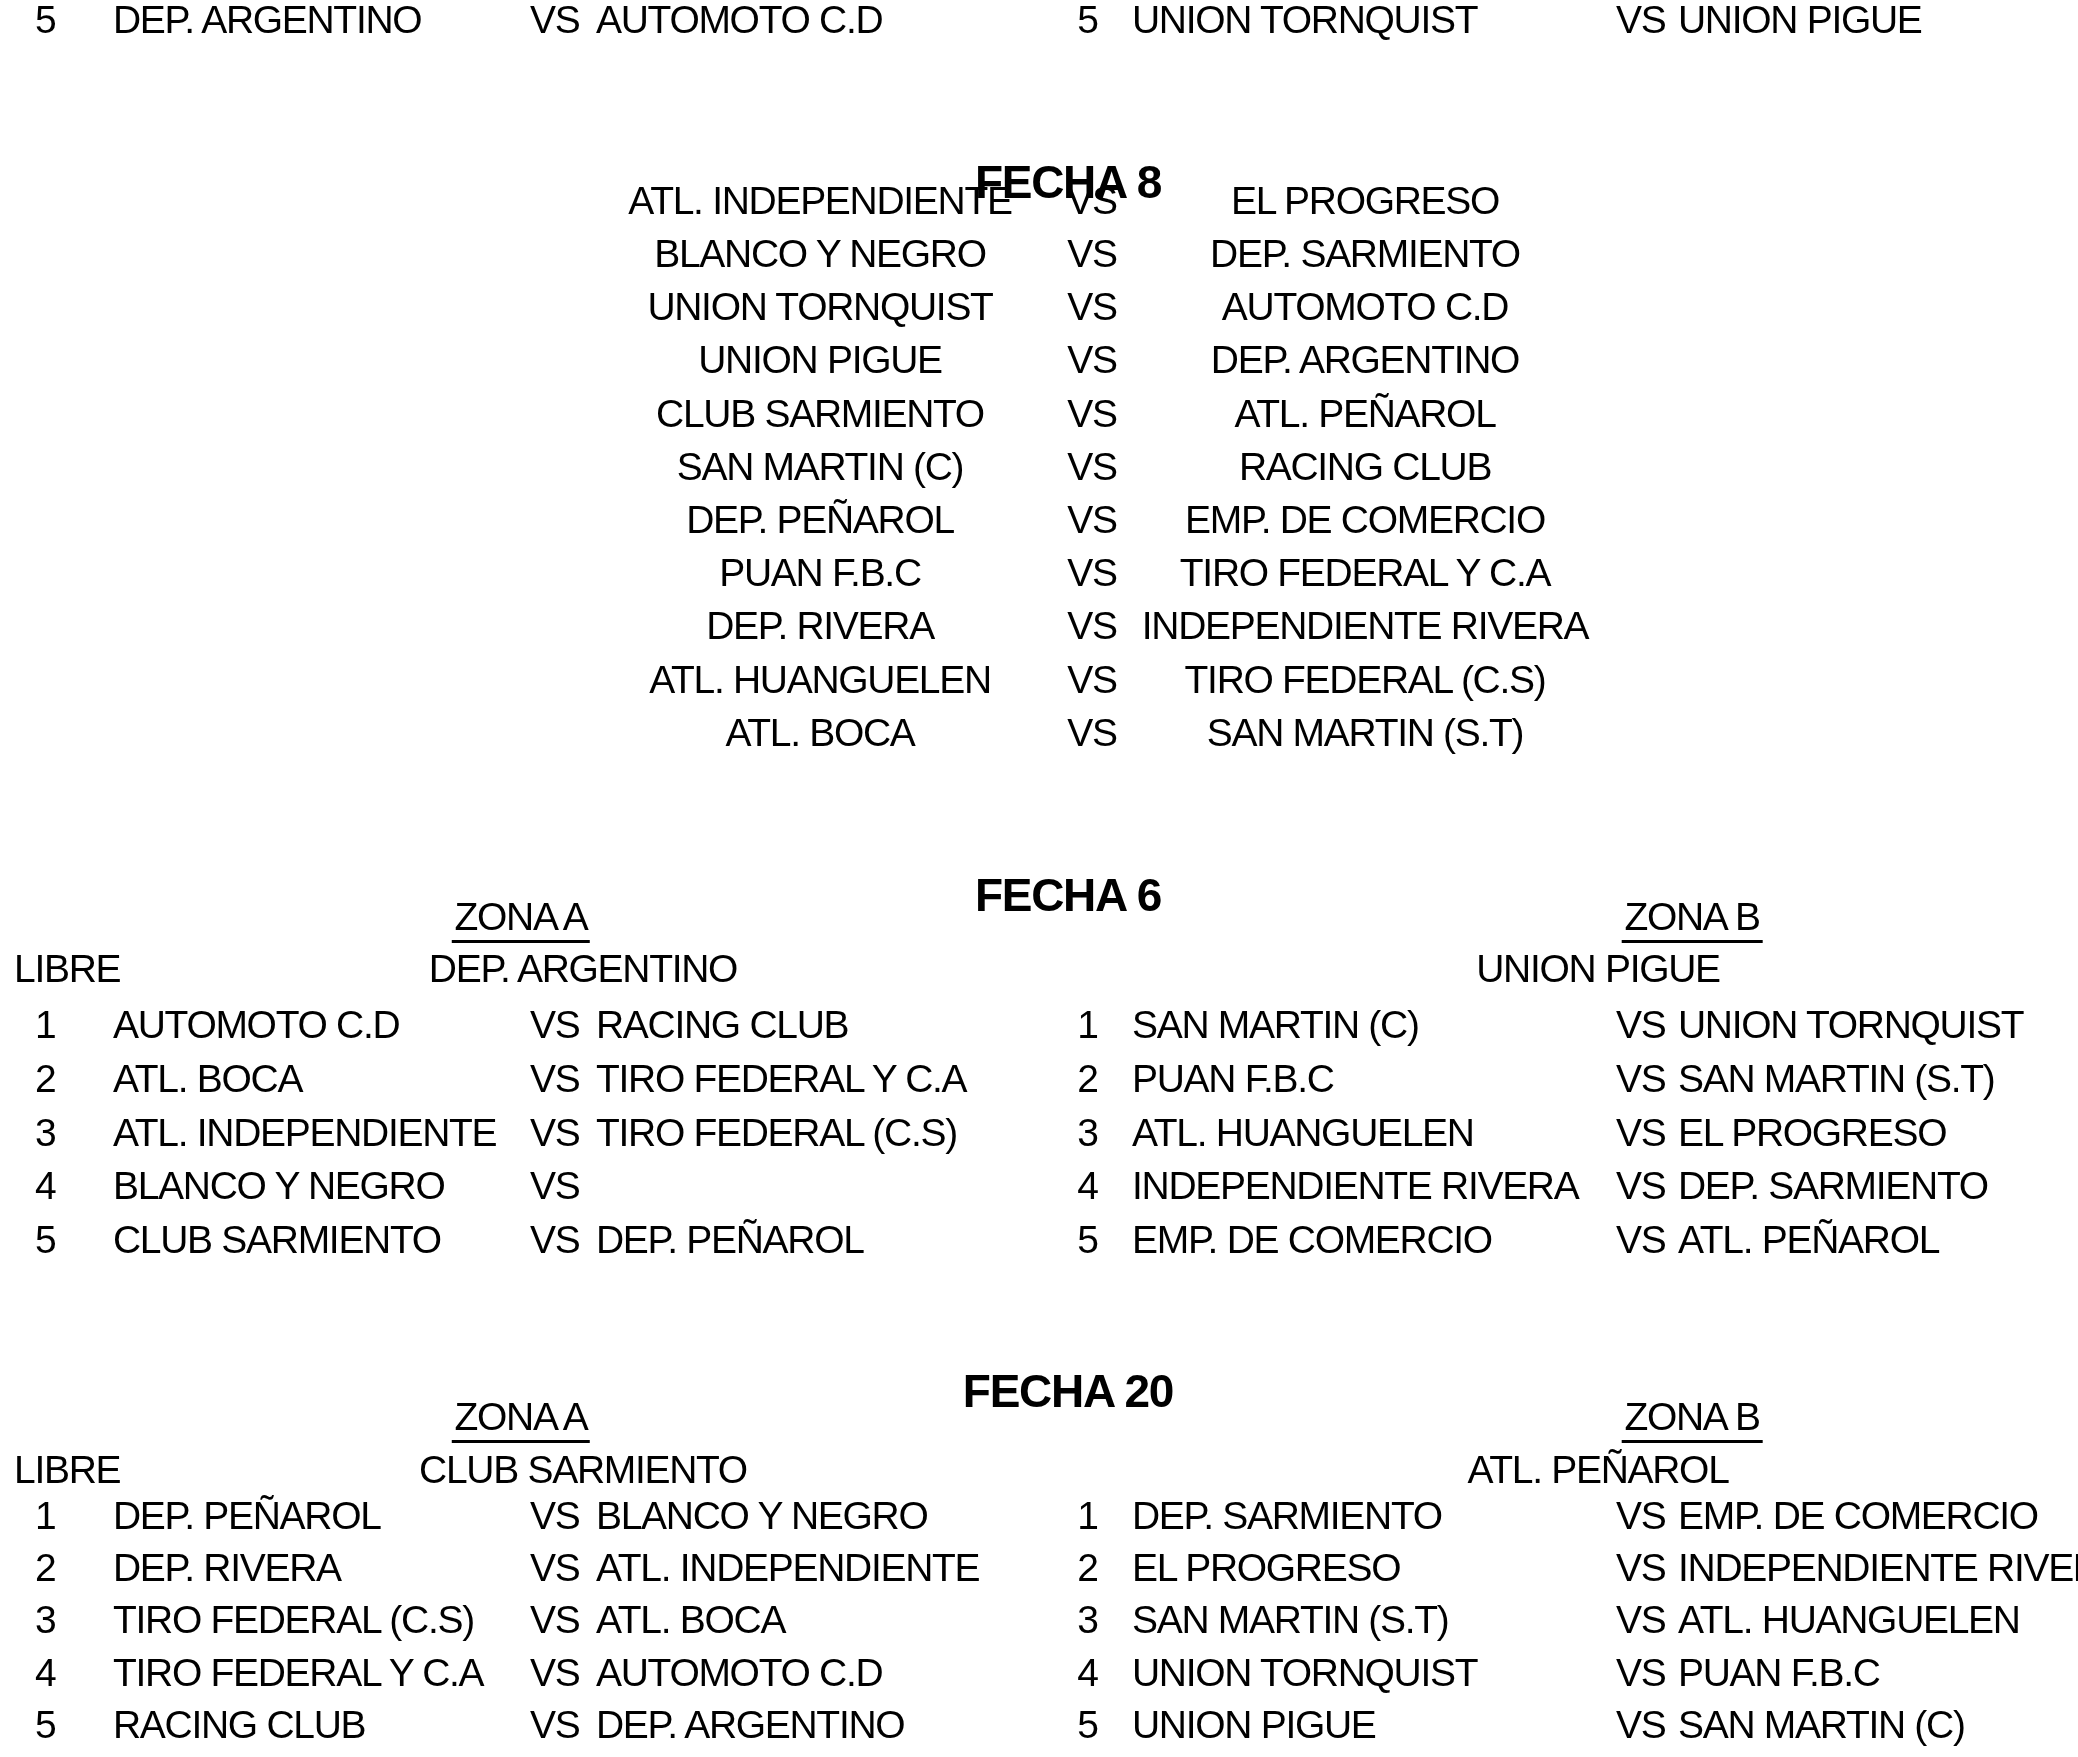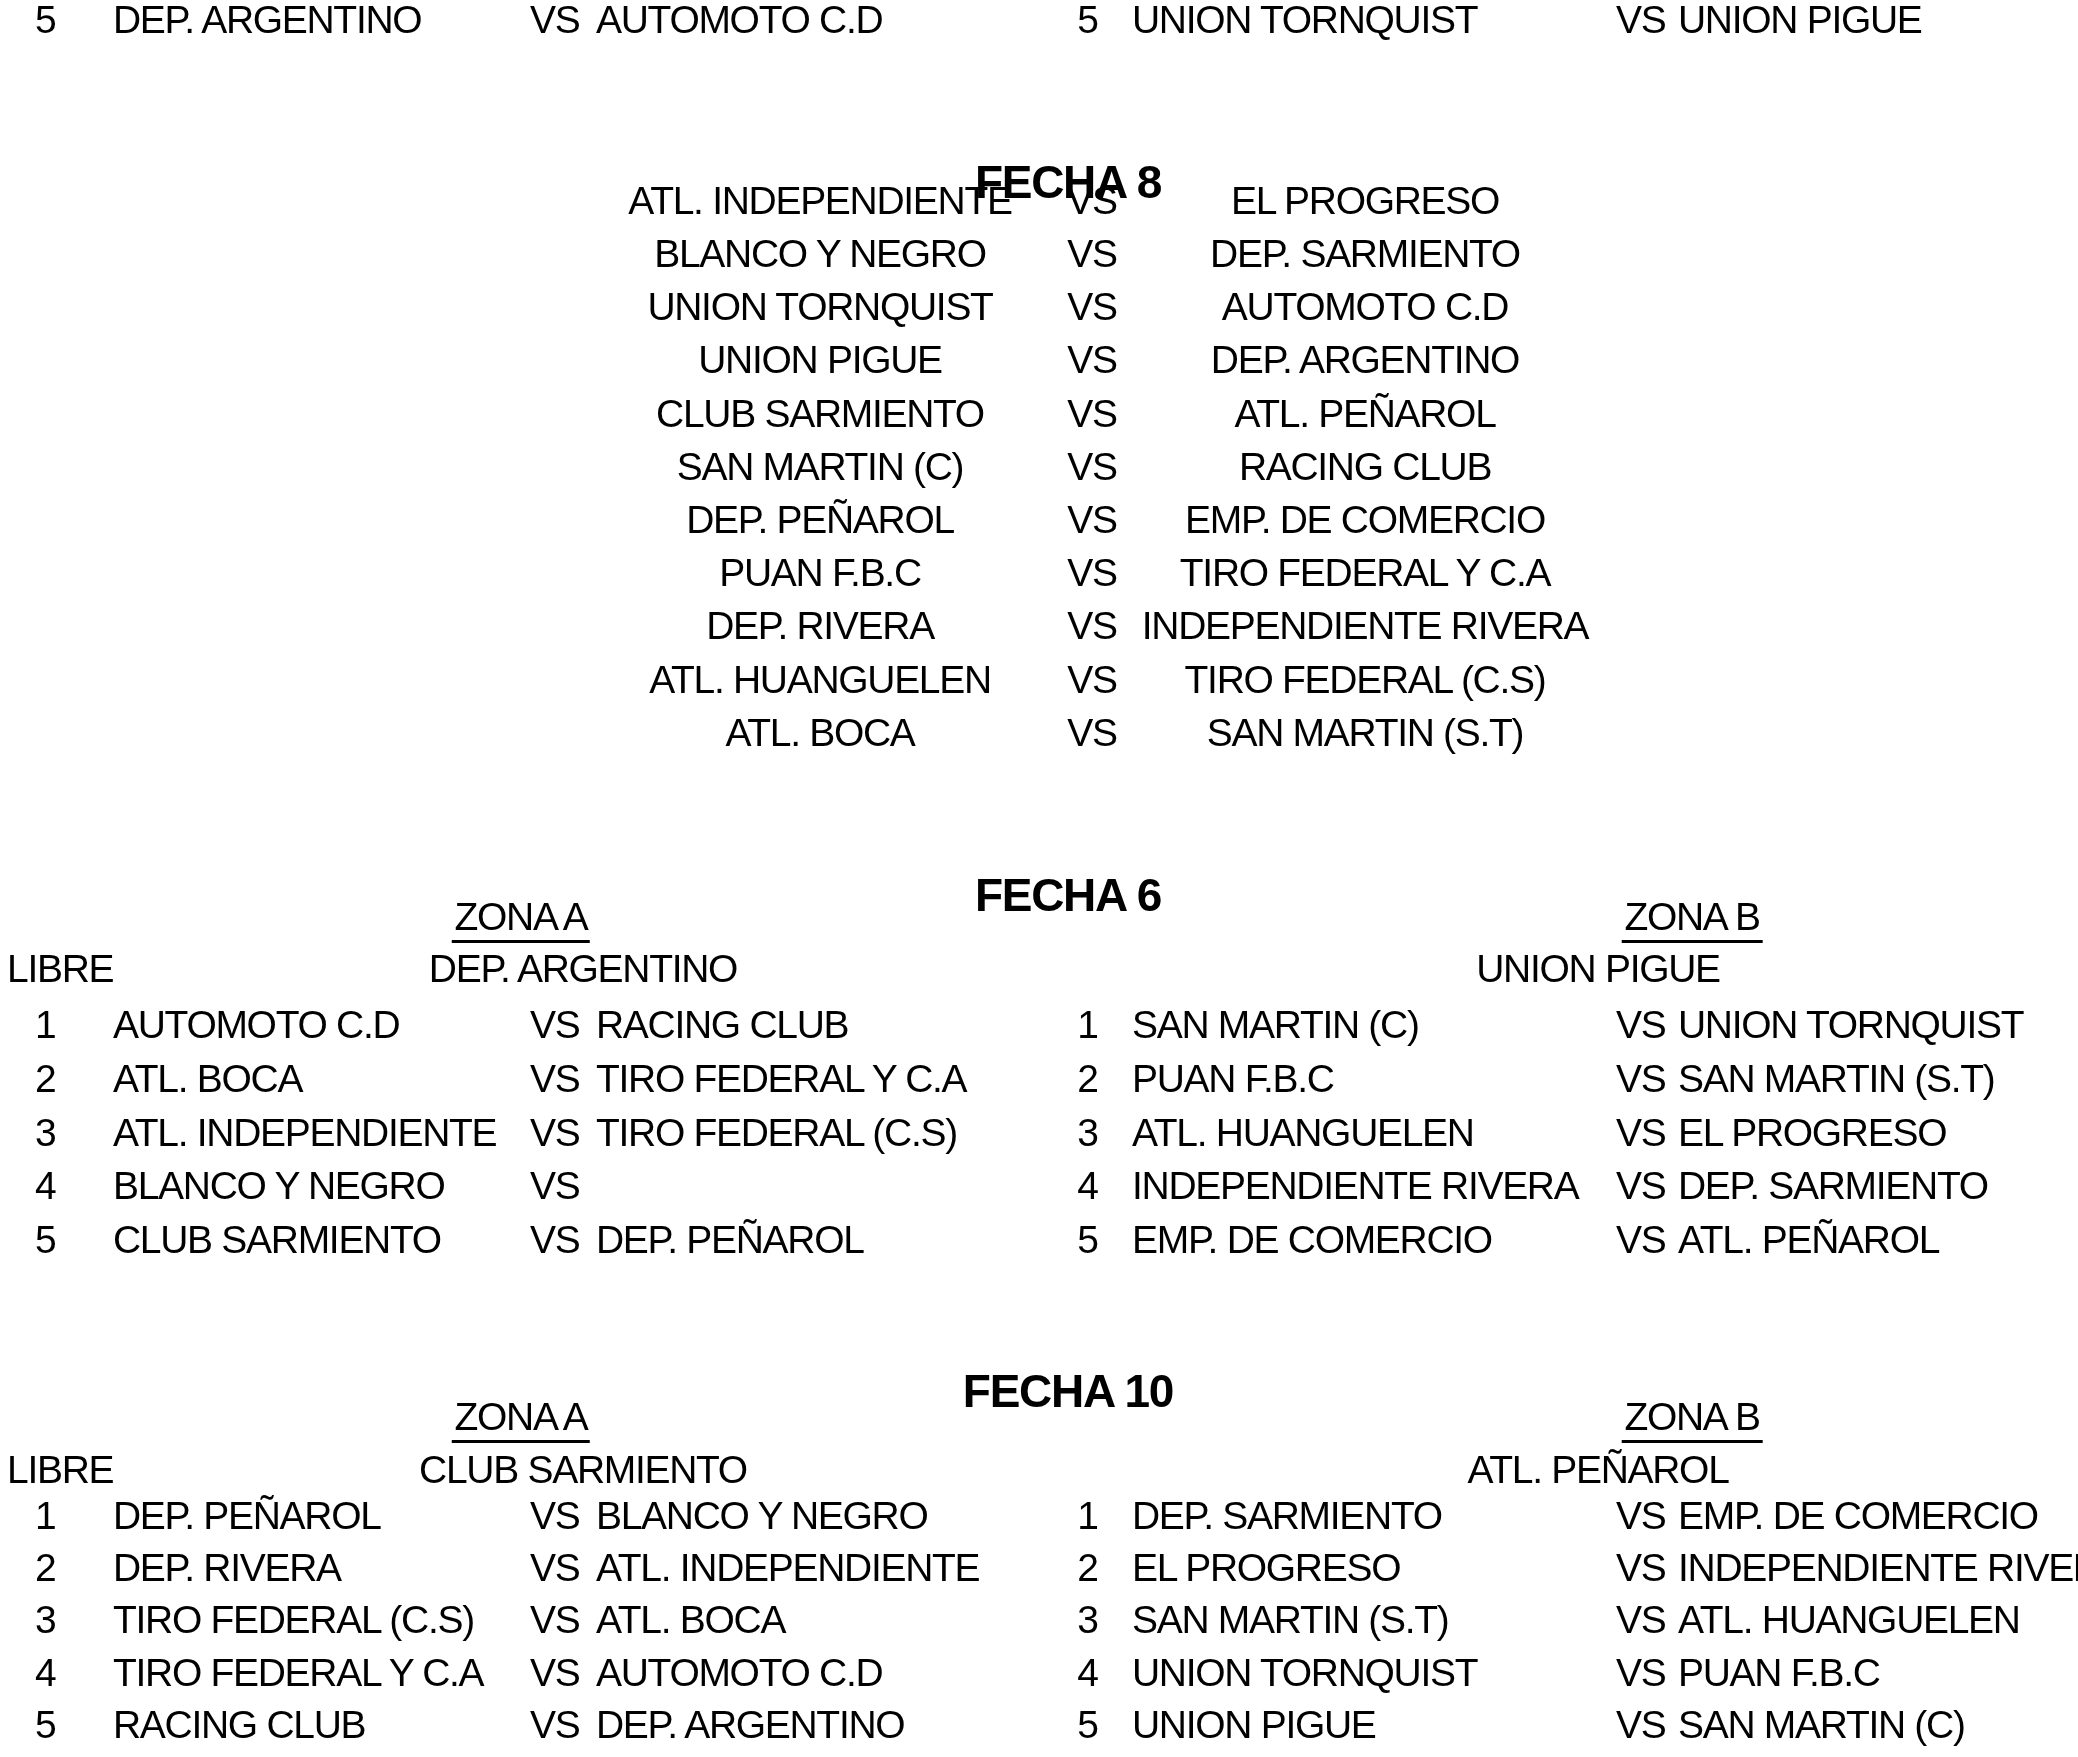--- a/index.html
+++ b/index.html
@@ -39,21 +39,21 @@
   
   .zheader{
     position:absolute;transform:translateX(-50%);
     line-height:46px;height:46px;white-space:nowrap;
     border-bottom:3.5px solid #000;
     padding:0 2.7px;
   }
   .zhA{left:521px;}
   .zhB{left:1692px;}
   
-  .libreLabel{left:7px;}
+  .libreLabel{left:14px;}
   .libreTeamA{left:583px;transform:translateX(-50%);}
   .libreTeamB{left:1598px;transform:translateX(-50%);}
 </style>
 </head>
 <body>
 
 <div class="page">
 
   <div class="row" style="top:-7px">
     <span class="num zaNum">5</span>
@@ -178,21 +178,21 @@
     <span class="num zaNum">5</span>
     <span class="zaHome">CLUB SARMIENTO</span>
     <span class="zaVs">VS</span>
     <span class="zaAway">DEP. PEÑAROL</span>
     <span class="num zbNum">5</span>
     <span class="zbHome">EMP. DE COMERCIO</span>
     <span class="zbVs">VS</span>
     <span class="zbAway">ATL. PEÑAROL</span>
   </div>
 
-  <div class="title" style="top:1321px">FECHA 10</div>
+  <div class="title" style="top:1321px">FECHA 20</div>
 
   <div class="zheader zhA" style="top:1394px">ZONA A</div>
   <div class="zheader zhB" style="top:1394px">ZONA B</div>
 
   <div class="row" style="top:1443px">
     <span class="libreLabel">LIBRE</span>
     <span class="libreTeamA">CLUB SARMIENTO</span>
     <span class="libreTeamB">ATL. PEÑAROL</span>
   </div>
 

